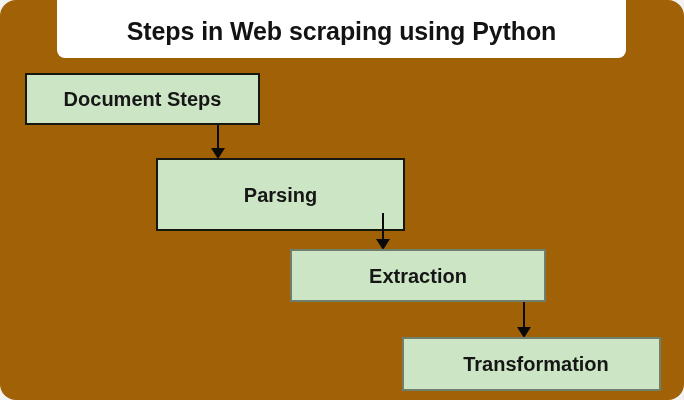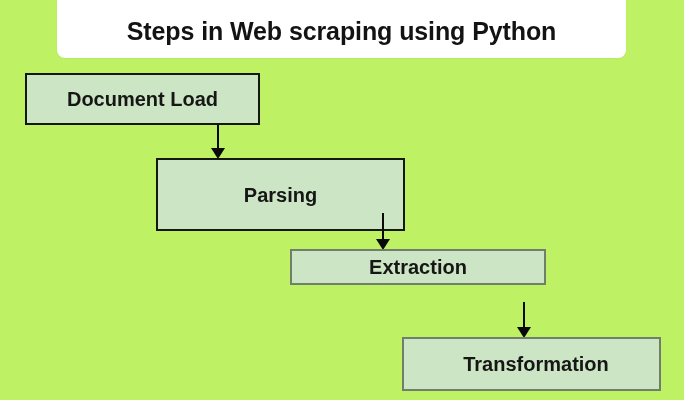--- a/index.html
+++ b/index.html
@@ -10,21 +10,22 @@
     width: 684px;
     height: 400px;
     background: #f2f2f2;
     font-family: "Liberation Sans", sans-serif;
     overflow: hidden;
   }
   #canvas {
     position: relative;
     width: 684px;
     height: 400px;
-    background: #bef264;
+    background: #a16207;
+    border-radius: 16px;
   }
 
   
   .title-panel {
     position: absolute;
     left: 57px;
     top: -12px;
     width: 569px;
     height: 70px;
     background: #ffffff;
@@ -59,21 +60,21 @@
     font-weight: bold;
     color: #161616;
     white-space: nowrap;
     line-height: 1;
   }
   .node.dark-edge  { border: 2px solid #15180f; }
   .node.gray-edge  { border: 2px solid #6f7f6b; }
 
   #node-0 { left: 25px;  top: 73px;  width: 235px; height: 52px; }
   #node-1 { left: 156px; top: 158px; width: 249px; height: 73px; }
-  #node-2 { left: 290px; top: 249px; width: 256px; height: 36px; }
+  #node-2 { left: 290px; top: 249px; width: 256px; height: 53px; }
   #node-3 { left: 402px; top: 337px; width: 259px; height: 54px; padding-left: 9px; }
 
   
   .connector {
     position: absolute;
     width: 14px;
   }
   .connector .shaft {
     position: absolute;
     left: 6px;
@@ -102,21 +103,21 @@
 </head>
 <body>
 
 <div id="canvas">
 
   <div class="title-panel">
     <div class="title-text">Steps in Web scraping using Python</div>
   </div>
 
   <div class="node dark-edge" id="node-0">
-    <span class="node-label">Document Load</span>
+    <span class="node-label">Document Steps</span>
   </div>
 
   <div class="connector" id="arrow-0">
     <div class="shaft"></div>
     <div class="head"></div>
   </div>
 
   <div class="node dark-edge" id="node-1">
     <span class="node-label">Parsing</span>
   </div>

